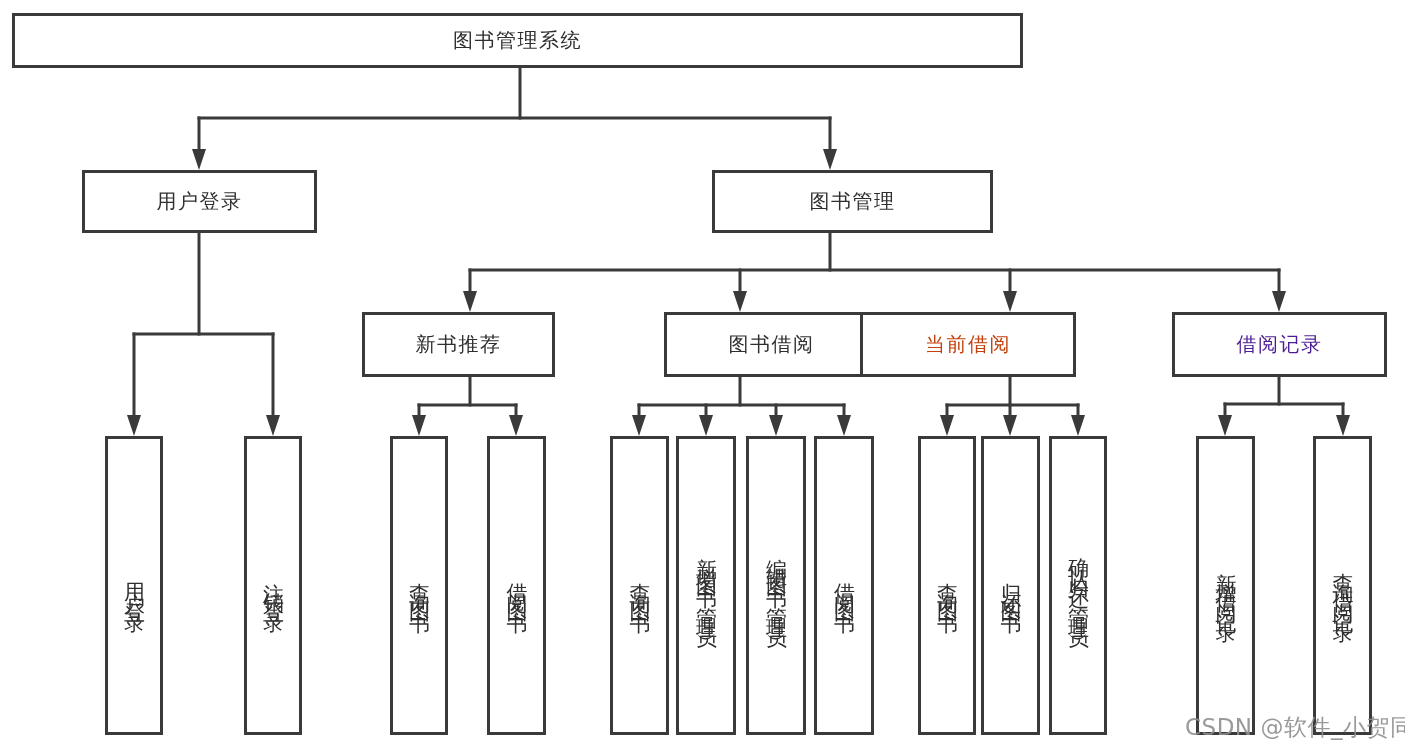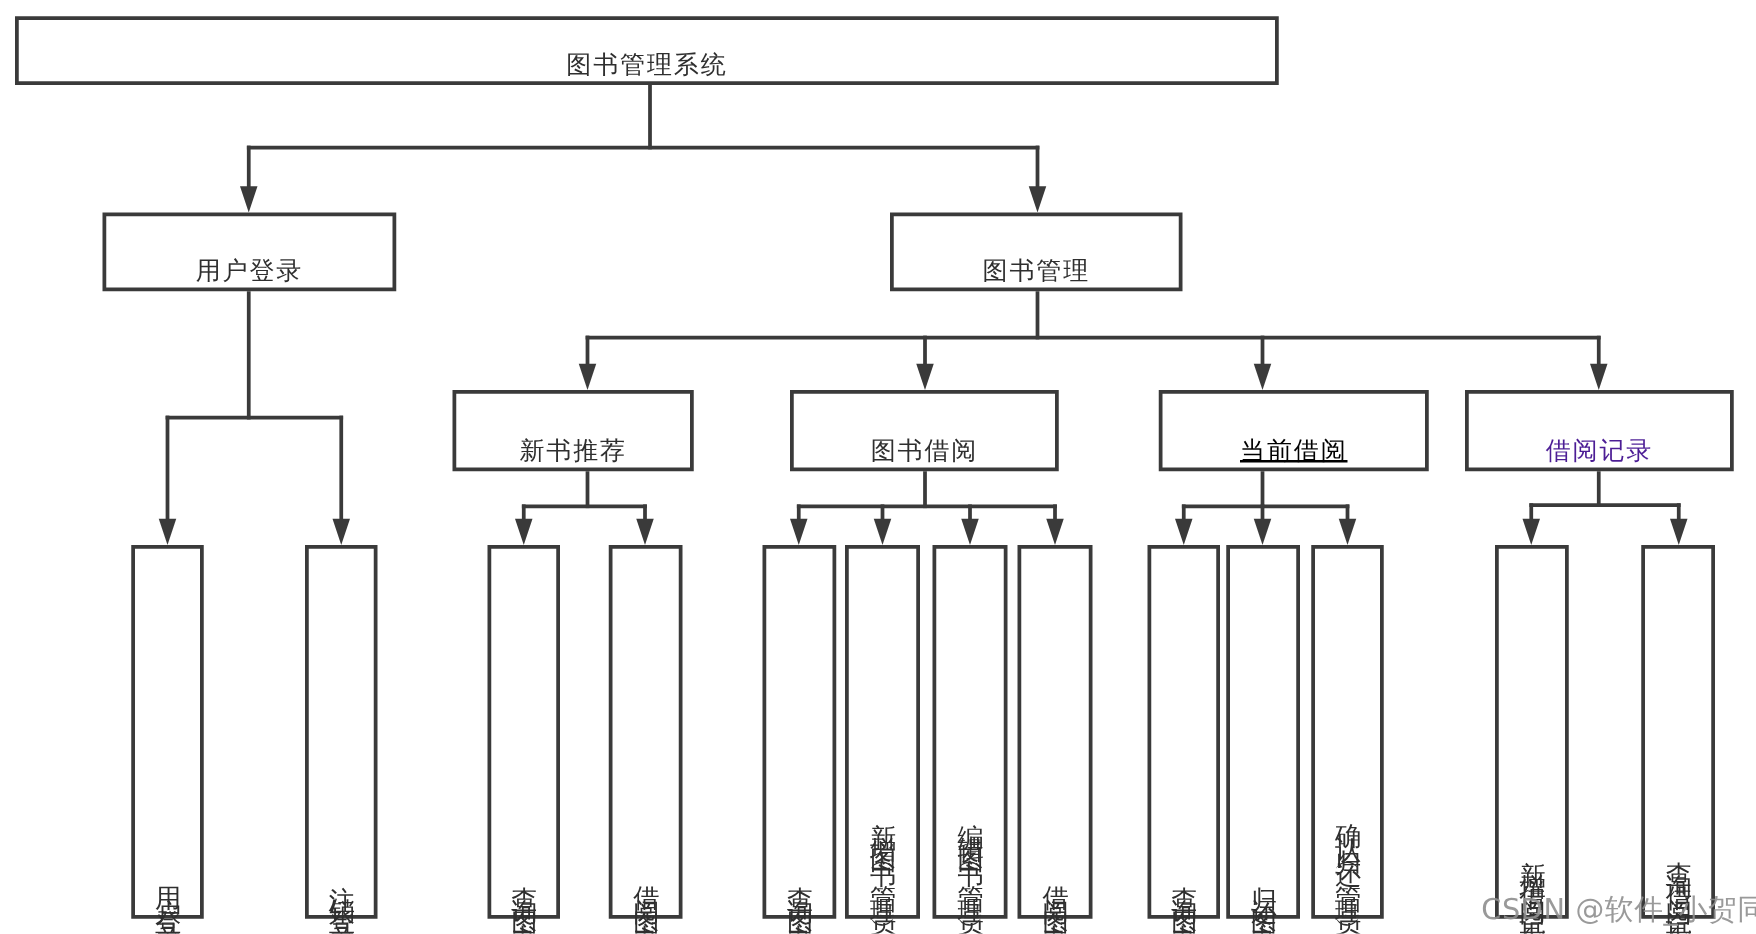--- a/index.html
+++ b/index.html
@@ -15,21 +15,21 @@
     position: absolute;
     left: 0; top: 0;
     width: 1405px; height: 747px;
   }
   .node {
     position: absolute;
     box-sizing: border-box;
     background: #ffffff;
     border: 3px solid #3a3a3a;
     display: flex;
-    align-items: flex-end;
+    align-items: center;
     justify-content: center;
     color: #2f2f2f;
   }
   .node.h { font-size: 20px; letter-spacing: 1.5px; }
   .node.v span {
     writing-mode: vertical-rl;
     text-orientation: mixed;
     font-size: 21px;
     line-height: 1;
     letter-spacing: 10px;
@@ -102,30 +102,30 @@
       <line x1="1343" y1="404" x2="1343" y2="422" stroke="#3a3a3a" stroke-width="3" stroke-linecap="square"></line>
       <polygon points="1336,415 1350,415 1343,436" fill="#3a3a3a"></polygon>
     </svg>
   <div id="watermark" style="left: 1185px; top: 712px; color: rgb(143, 143, 143);">CSDN @软件_小贺同学</div>
 <div class="node h" style="left: 12px; top: 13px; width: 1011px; height: 55px; border-color: rgb(58, 58, 58); background: rgb(255, 255, 255); color: rgb(47, 47, 47);">
       <span>图书管理系统</span>
     </div>
     <div class="node h" style="left: 82px; top: 170px; width: 235px; height: 63px; border-color: rgb(58, 58, 58); background: rgb(255, 255, 255); color: rgb(47, 47, 47);">
       <span>用户登录</span>
     </div>
-    <div class="node h" style="left: 712px; top: 170px; width: 234px; height: 63px; border-color: rgb(58, 58, 58); background: rgb(255, 255, 255); color: rgb(47, 47, 47);">
+    <div class="node h" style="left: 712px; top: 170px; width: 281px; height: 63px; border-color: rgb(58, 58, 58); background: rgb(255, 255, 255); color: rgb(47, 47, 47);">
       <span>图书管理</span>
     </div>
     <div class="node h" style="left: 362px; top: 312px; width: 193px; height: 65px; border-color: rgb(58, 58, 58); background: rgb(255, 255, 255); color: rgb(47, 47, 47);">
       <span>新书推荐</span>
     </div>
-    <div class="node h" style="left: 632px; top: 312px; width: 215px; height: 65px; border-color: rgb(58, 58, 58); background: rgb(255, 255, 255); color: rgb(47, 47, 47);">
+    <div class="node h" style="left: 664px; top: 312px; width: 215px; height: 65px; border-color: rgb(58, 58, 58); background: rgb(255, 255, 255); color: rgb(47, 47, 47);">
       <span>图书借阅</span>
     </div>
-    <div class="node h" style="left: 927px; top: 312px; width: 216px; height: 65px; border-color: rgb(58, 58, 58); background: rgb(255, 255, 255); color: #000000; text-decoration: underline;">
+    <div class="node h" style="left: 860px; top: 312px; width: 216px; height: 65px; border-color: rgb(58, 58, 58); background: rgb(255, 255, 255); color: #c2410c;">
       <span>当前借阅</span>
     </div>
     <div class="node h" style="left: 1172px; top: 312px; width: 215px; height: 65px; border-color: rgb(58, 58, 58); background: rgb(255, 255, 255); color: #4c1d95;">
       <span>借阅记录</span>
     </div>
     <div class="node v" style="left: 105px; top: 436px; width: 58px; height: 299px; border-color: rgb(58, 58, 58); background: rgb(255, 255, 255); color: rgb(47, 47, 47);">
       <span>用户登录</span>
     </div>
     <div class="node v" style="left: 244px; top: 436px; width: 58px; height: 299px; border-color: rgb(58, 58, 58); background: rgb(255, 255, 255); color: rgb(47, 47, 47);">
       <span>注销登录</span>

